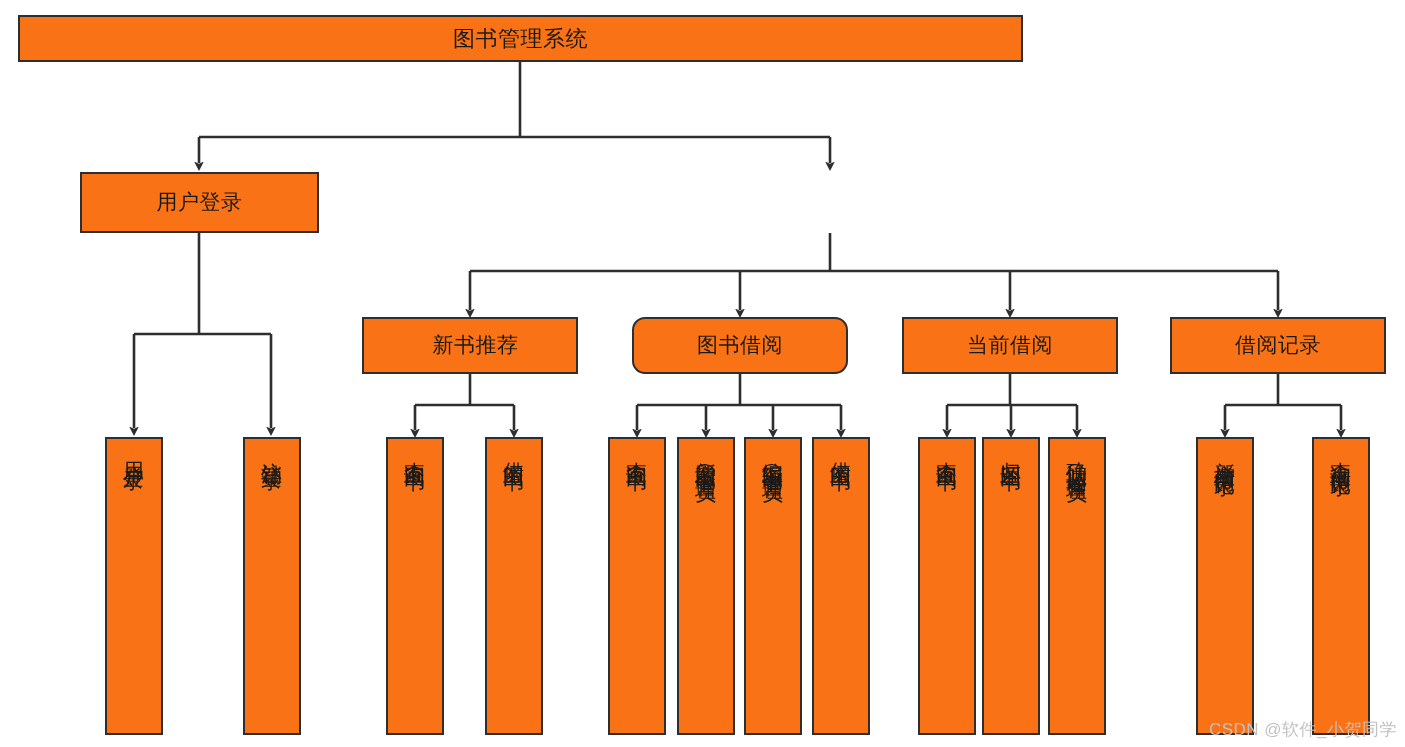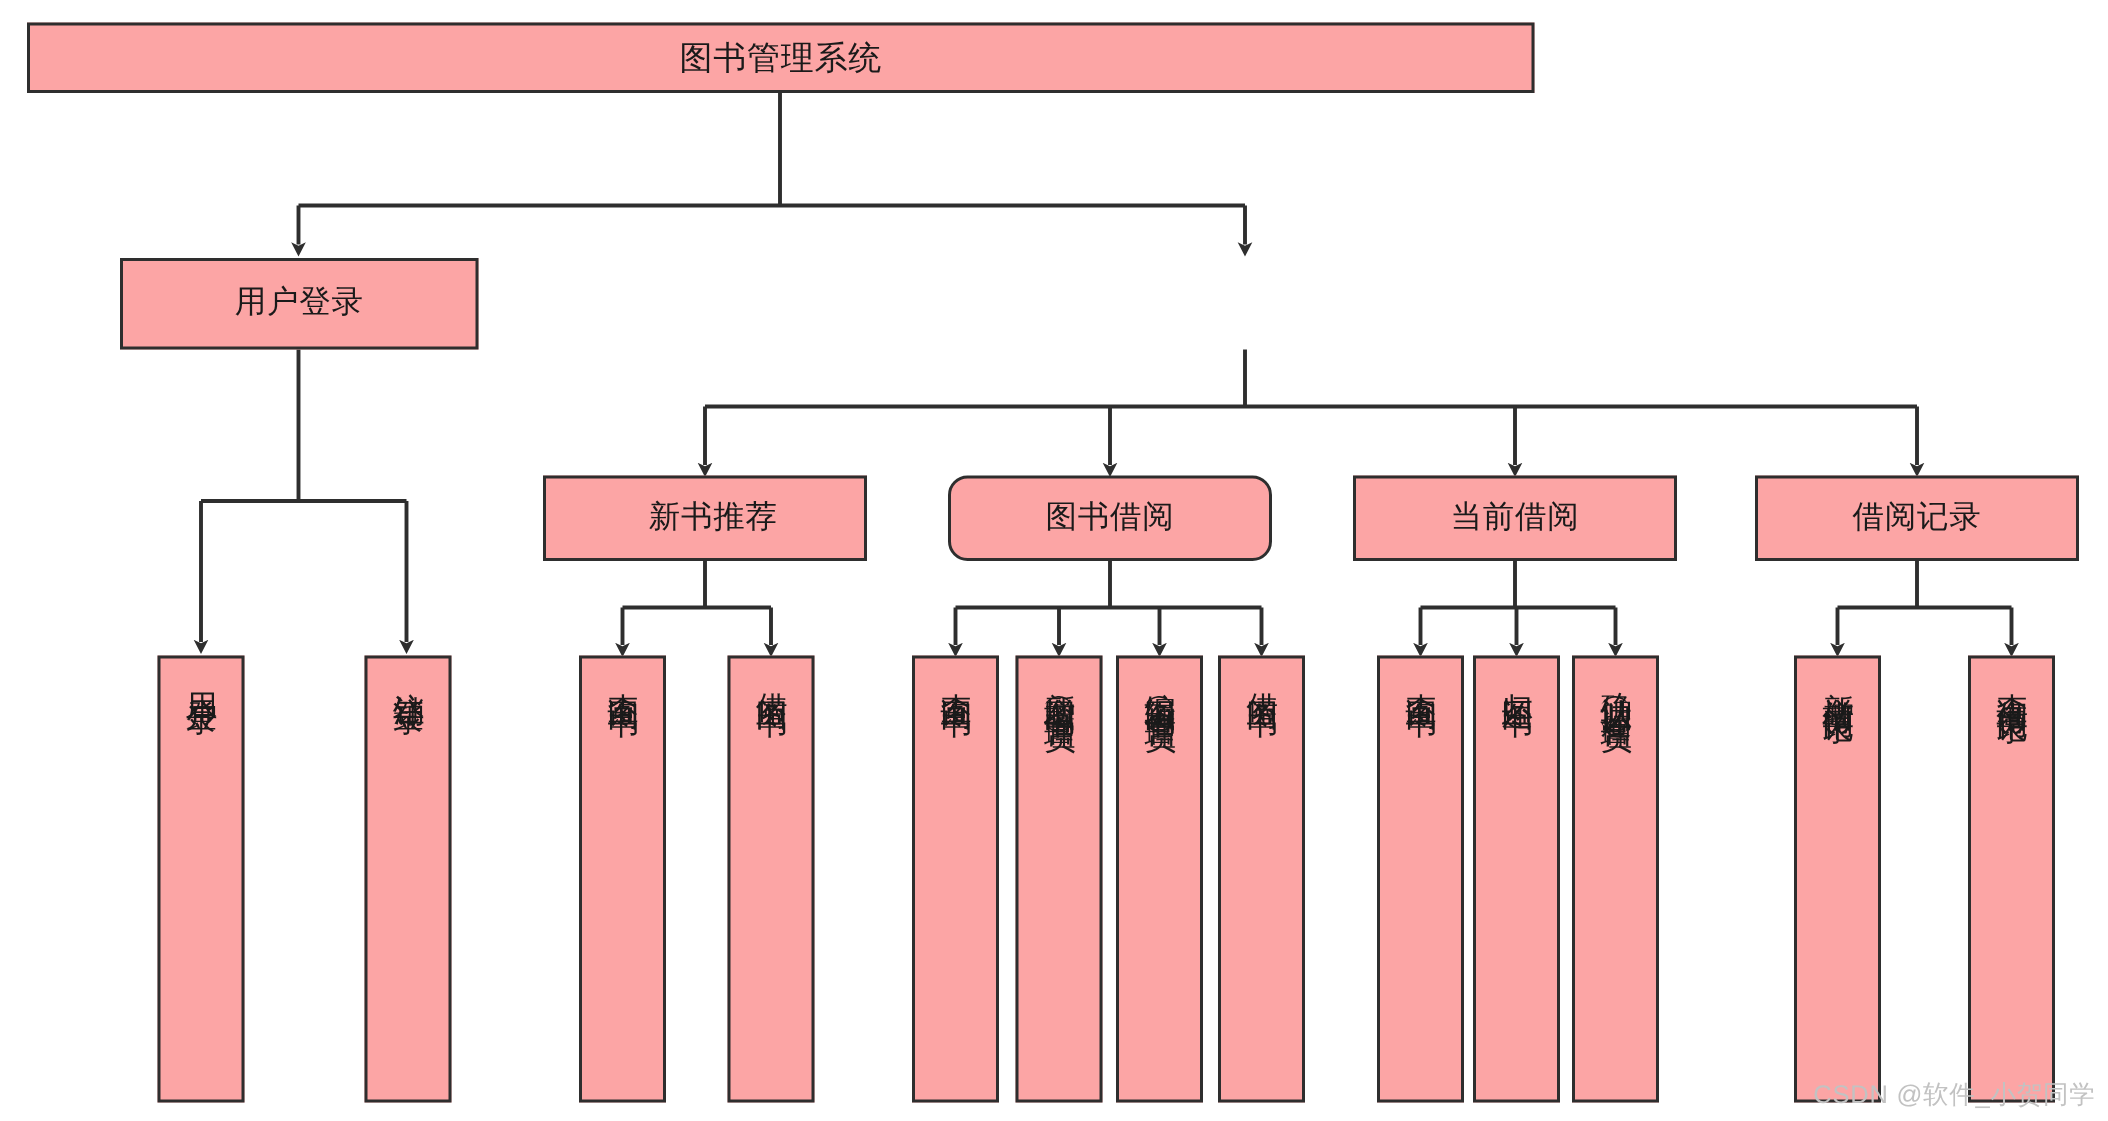--- a/index.html
+++ b/index.html
@@ -21,21 +21,21 @@
     position: absolute;
     left: 0;
     top: 0;
     width: 1405px;
     height: 747px;
     pointer-events: none;
   }
   .node {
     position: absolute;
     box-sizing: border-box;
-    background: #fca5a5;
+    background: #f97316;
     border: 2.5px solid #2e2e2e;
     display: flex;
     align-items: center;
     justify-content: center;
     color: #1a1a1a;
     z-index: 2;
   }
   .node-label {
     display: block;
     text-align: center;

